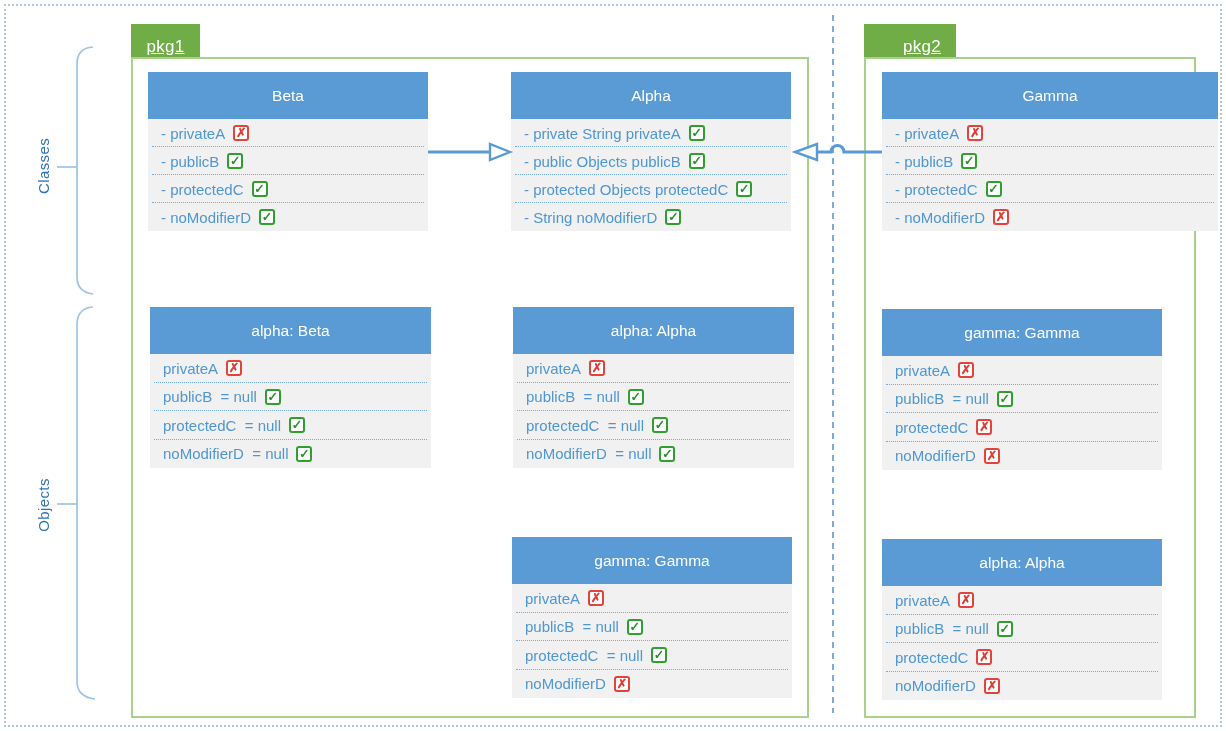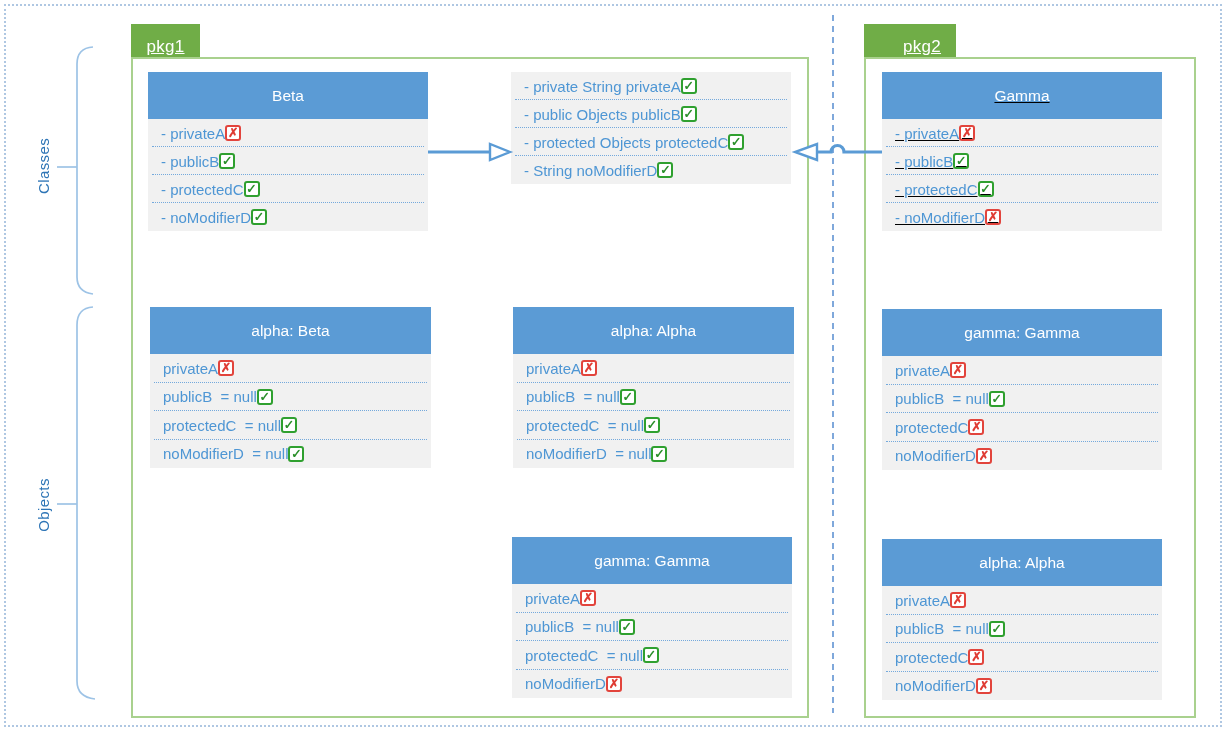--- a/index.html
+++ b/index.html
@@ -19,21 +19,21 @@
     position:absolute;color:#2E75B6;font-size:15px;letter-spacing:.4px;
     transform:translate(-50%,-50%) rotate(-90deg);white-space:nowrap;
   }
   .box{position:absolute;}
   .box-header{
     height:47px;background:#5B9BD5;color:#ffffff;
     display:flex;align-items:center;justify-content:center;font-size:15.5px;
   }
   .box-rows{background:#F1F1F1;}
   .field-row{
-    position:relative;display:flex;align-items:center;
+    position:relative;display:flex;align-items:center;gap:8px;
     padding-left:13px;font-size:15px;color:#4E96D4;white-space:pre;
   }
   .box.class .field-row{height:28px;}
   .box.object .field-row{height:28.5px;}
   .field-row:not(:last-child)::after{
     content:"";position:absolute;left:4px;right:4px;bottom:0;
     border-bottom:1.5px dotted #74A9DC;
   }
   .cbx{
     width:16px;height:16px;box-sizing:border-box;border-radius:3px;background:#ffffff;
@@ -81,40 +81,43 @@
       <span class="field-label">- protectedC</span>
       <span class="cbx check">✓</span>
     </div>
           <div class="field-row">
       <span class="field-label">- noModifierD</span>
       <span class="cbx check">✓</span>
     </div>
         </div>
     </div>
       <div class="box class" style="left: 511px; top: 72px; width: 280px;">
+      <div class="box-header">
+        <span class="box-title">Alpha</span>
+      </div>
       <div class="box-rows">
           <div class="field-row">
       <span class="field-label">- private String privateA</span>
       <span class="cbx check">✓</span>
     </div>
           <div class="field-row">
       <span class="field-label">- public Objects publicB</span>
       <span class="cbx check">✓</span>
     </div>
           <div class="field-row">
       <span class="field-label">- protected Objects protectedC</span>
       <span class="cbx check">✓</span>
     </div>
           <div class="field-row">
       <span class="field-label">- String noModifierD</span>
       <span class="cbx check">✓</span>
     </div>
         </div>
     </div>
-      <div class="box class" style="left: 882px; top: 72px; width: 280px; text-decoration: underline;">
+      <div class="box class" style="left: 882px; top: 72px; width: 336px;">
       <div class="box-header">
         <span class="box-title">Gamma</span>
       </div>
       <div class="box-rows">
           <div class="field-row">
       <span class="field-label">- privateA</span>
       <span class="cbx cross">✗</span>
     </div>
           <div class="field-row">
       <span class="field-label">- publicB</span>

